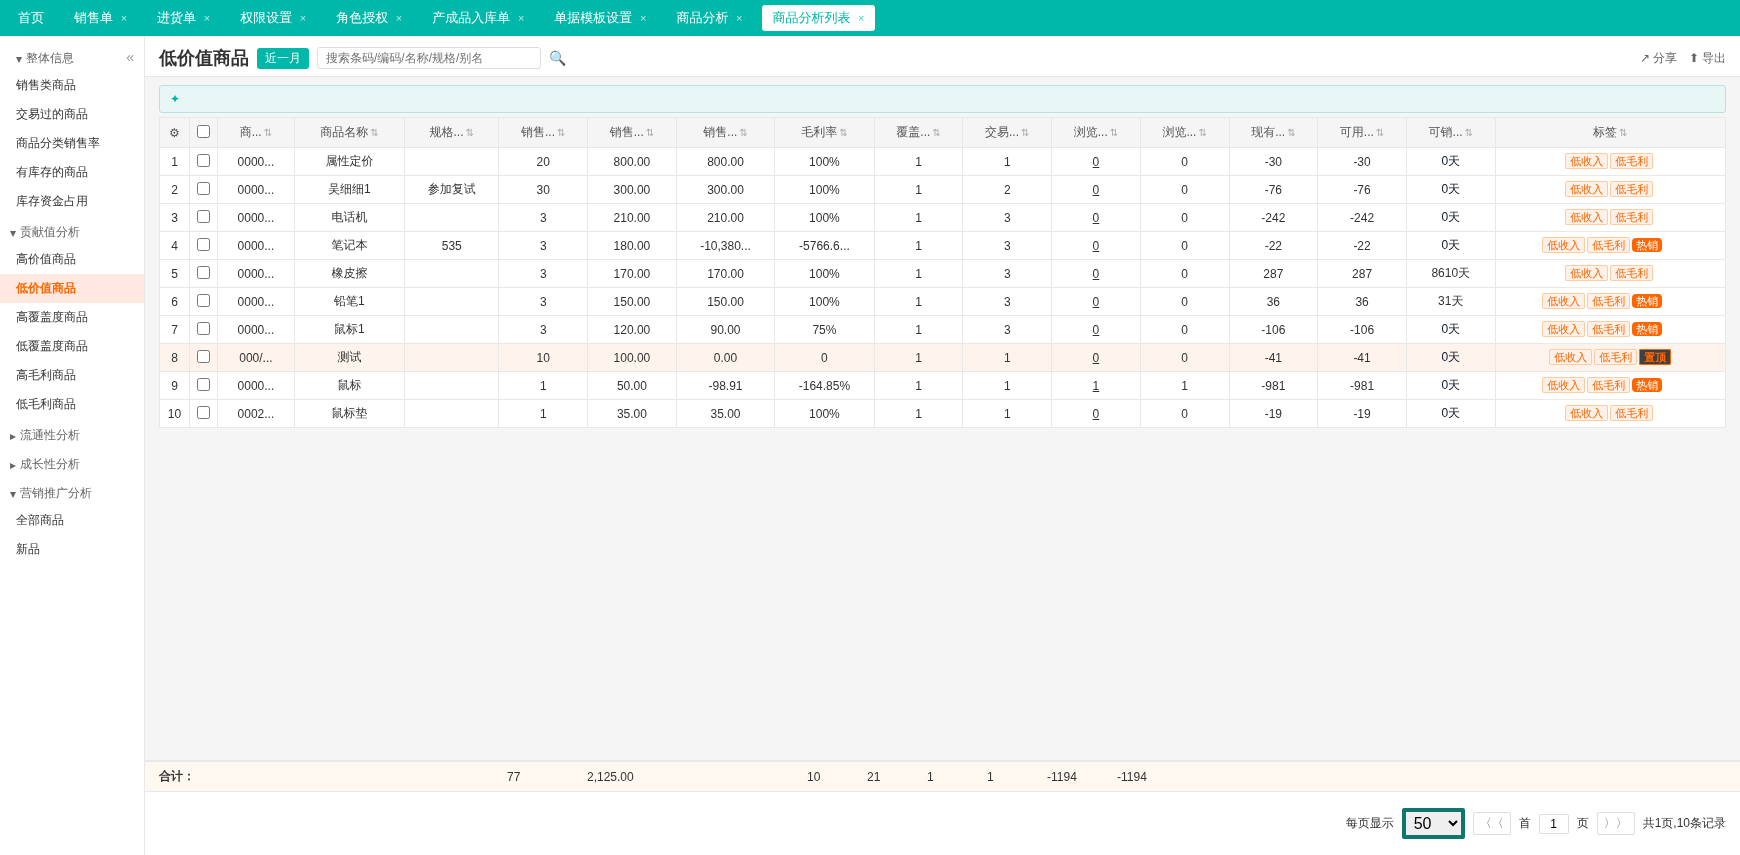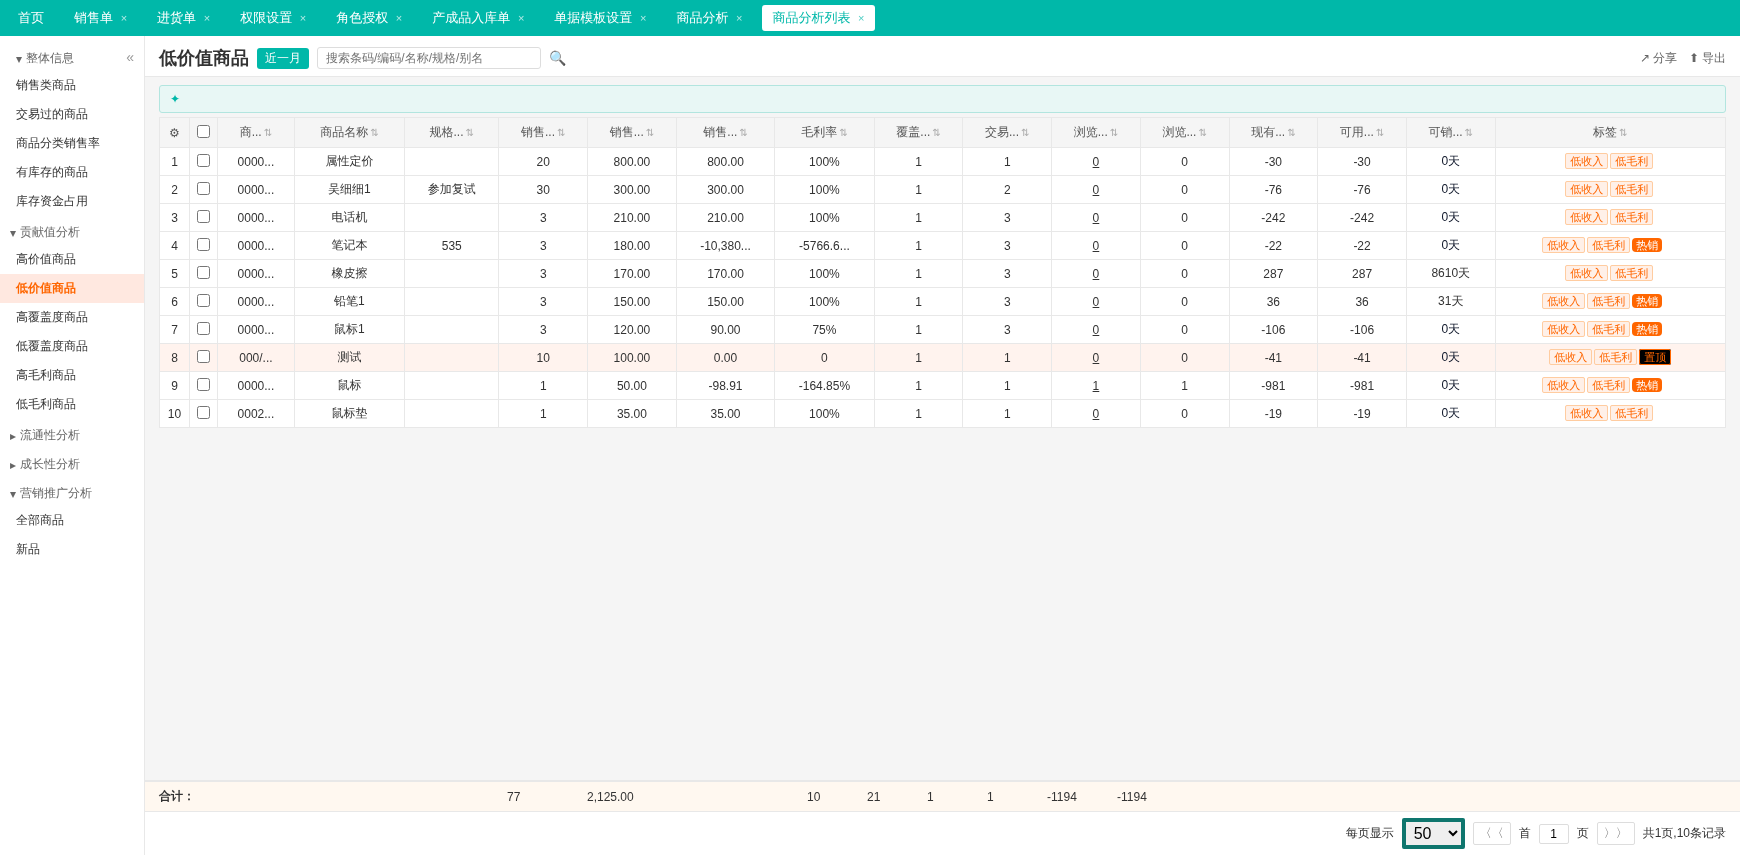--- a/index.html
+++ b/index.html
@@ -154,42 +154,42 @@
     td {
       border: 1px solid #e8e8e8;
       padding: 5px 6px;
       text-align: center;
       white-space: nowrap;
     }
     tr.highlighted { background: #fff3ee; }
     .tag-low-income { color: #ff6600; background: #fff0e8; border: 1px solid #ffcca0; border-radius: 2px; padding: 1px 4px; font-size: 11px; margin-right: 2px; }
     .tag-low-profit { color: #ff6600; background: #fff0e8; border: 1px solid #ffcca0; border-radius: 2px; padding: 1px 4px; font-size: 11px; margin-right: 2px; }
     .tag-hot { color: #fff; background: #ff6600; border-radius: 4px; padding: 1px 4px; font-size: 11px; margin-right: 16px; }
-    .tag-orange-outline { color: #ff6600; background: #000000; border: 1px solid #ff6600; border-radius: 2px; padding: 1px 4px; font-size: 11px; }
+    .tag-orange-outline { color: #ff6600; background: #404040; border: 1px solid #ff6600; border-radius: 2px; padding: 1px 4px; font-size: 11px; font-weight: bold; }
     .days-zero { color: #0f172a; }
     .days-normal { color: #333; }
     .link-underline { text-decoration: underline; color: #333; cursor: pointer; }
 
     
     .footer-row {
       background: #fff8f0;
       border-top: 2px solid #e8e8e8;
       padding: 6px 14px;
       display: flex;
       align-items: center;
       font-size: 12px;
       color: #333;
     }
     .footer-label { font-weight: bold; margin-right: 20px; }
 
     
     .pagination-bar {
       background: #fff;
       border-top: 1px solid #e8e8e8;
-      padding: 6px 14px;
+      padding: 16px 14px;
       display: flex;
       align-items: center;
       justify-content: flex-end;
       gap: 8px;
       font-size: 12px;
     }
     .pagination-bar select {
       border: 4px solid #0f766e;
       border-radius: 2px;
       padding: 2px 4px;

